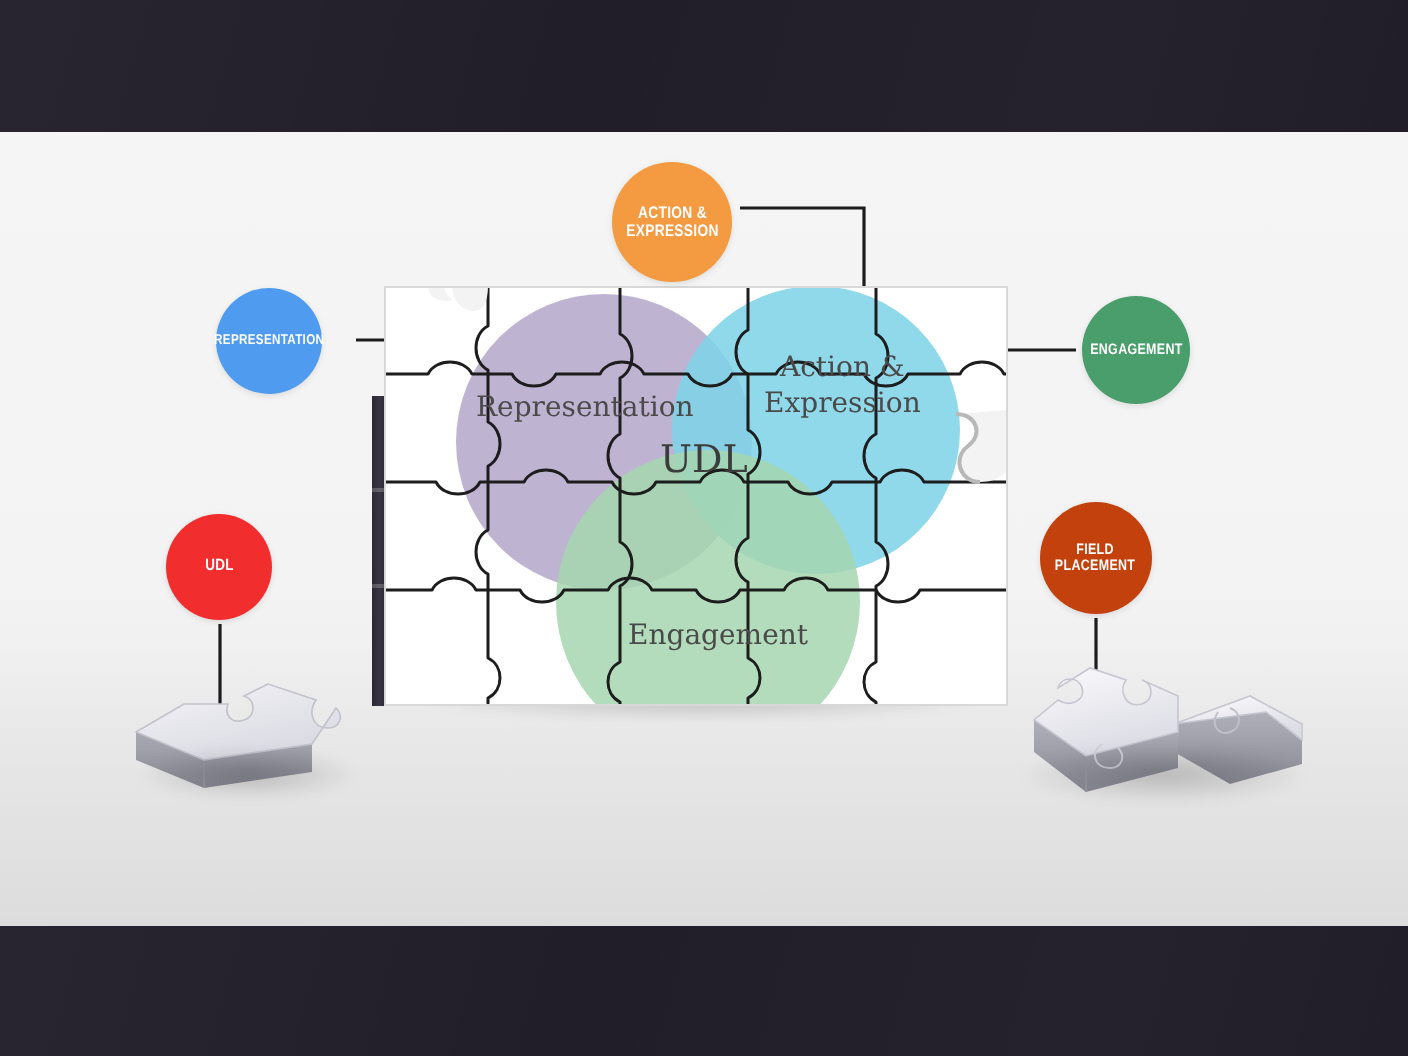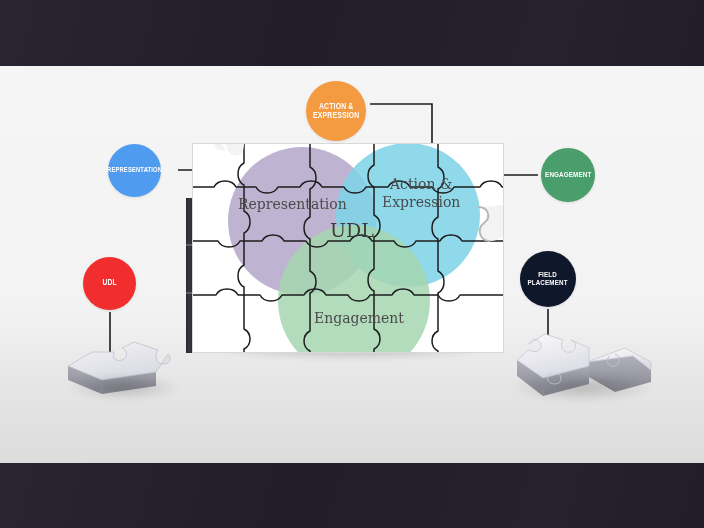--- a/index.html
+++ b/index.html
@@ -331,21 +331,21 @@
   </div>
 
   <div class="bubble" id="bubble-engagement" style="background: rgb(74, 158, 107);">
     <span>ENGAGEMENT</span>
   </div>
 
   <div class="bubble" id="bubble-udl" style="background: rgb(242, 45, 45);">
     <span>UDL</span>
   </div>
 
-  <div class="bubble" id="bubble-field" style="background: #0f172a;">
+  <div class="bubble" id="bubble-field" style="background: #c2410c;">
     <span>FIELD
 PLACEMENT</span>
   </div>
 
   <div class="bar top" style="background: rgb(33, 29, 41);">
     <div class="bar-sheen"></div>
   </div>
   <div class="bar bottom" style="background: rgb(33, 29, 41);">
     <div class="bar-sheen"></div>
   </div>

